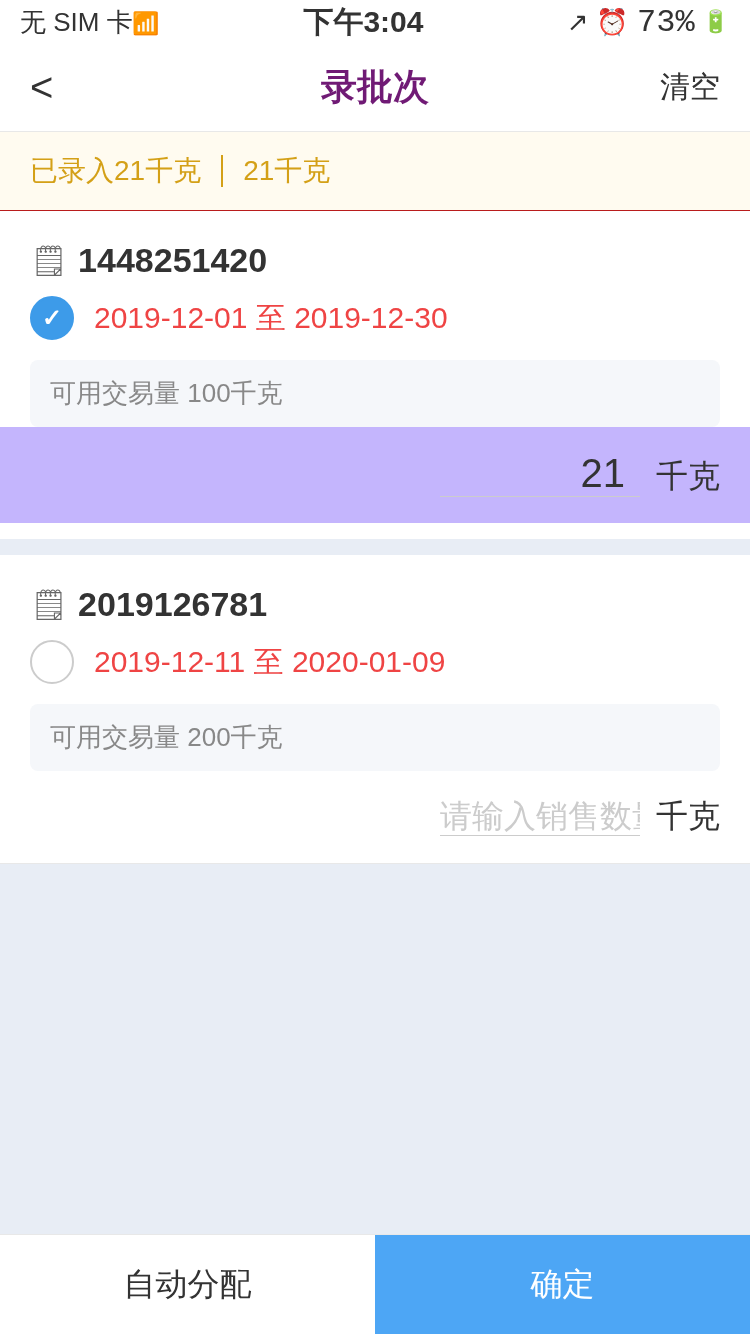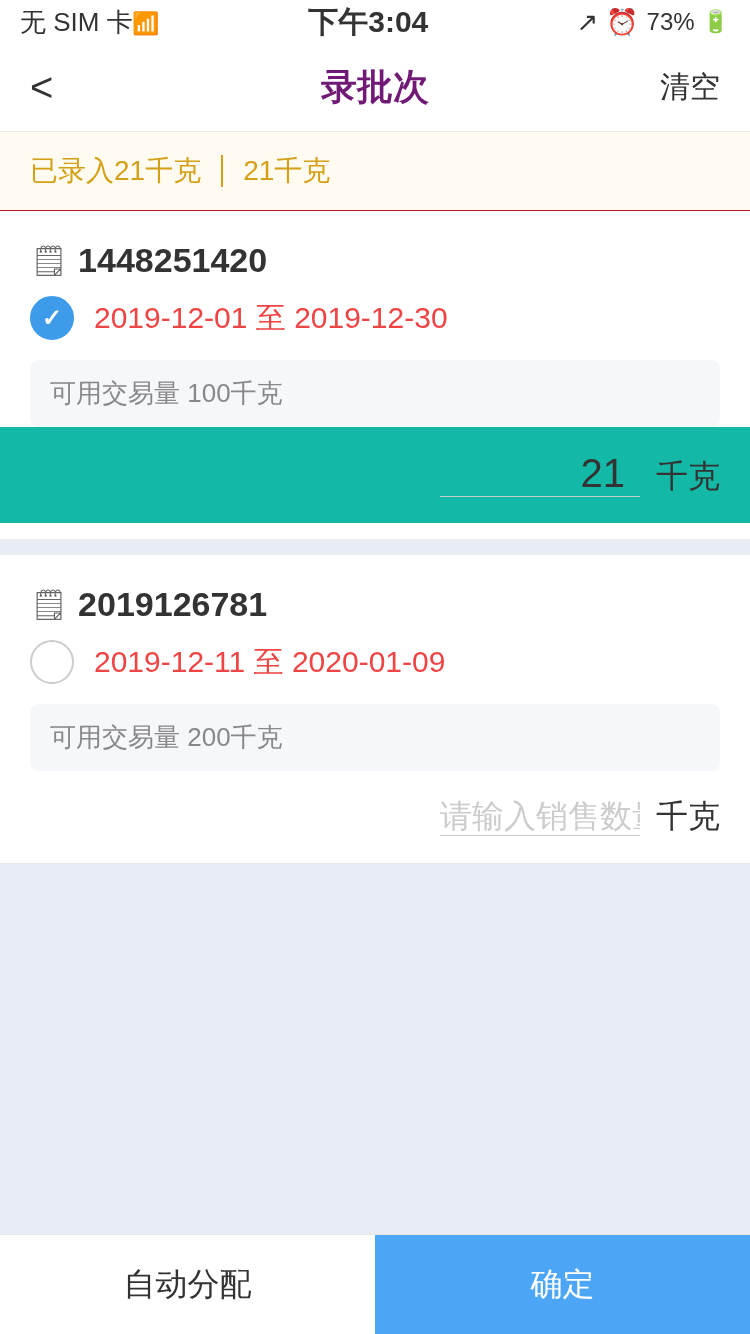--- a/index.html
+++ b/index.html
@@ -21,21 +21,21 @@
       align-items: center;
       height: 44px;
       background: #fff;
       padding: 0 20px;
       font-size: 26px;
       font-weight: 500;
     }
     .status-left { display: flex; align-items: center; }
     .status-right { display: flex; align-items: center; gap: 8px; }
     .wifi-icon::after { content: "📶"; font-size: 22px; }
-    .battery-text { font-size: 24px; }
+    .battery-text { font-size: 32px; font-family: Liberation Mono, monospace; }
 
     
     .nav-bar {
       display: flex;
       justify-content: space-between;
       align-items: center;
       height: 88px;
       background: #fff;
       padding: 0 30px;
       border-bottom: 1px solid #e8e8e8;
@@ -140,21 +140,21 @@
       font-size: 26px;
       color: #888;
     }
 
     
     .quantity-row {
       display: flex;
       justify-content: flex-end;
       align-items: baseline;
       padding: 24px 30px;
-      background: #14b8a6;
+      background: #c4b5fd;
       gap: 16px;
     }
     .quantity-unit {
       font-size: 32px;
       color: #333;
     }
     .quantity-underline {
       border: none;
       border-bottom: 1.5px solid #ccc;
       width: 200px;

